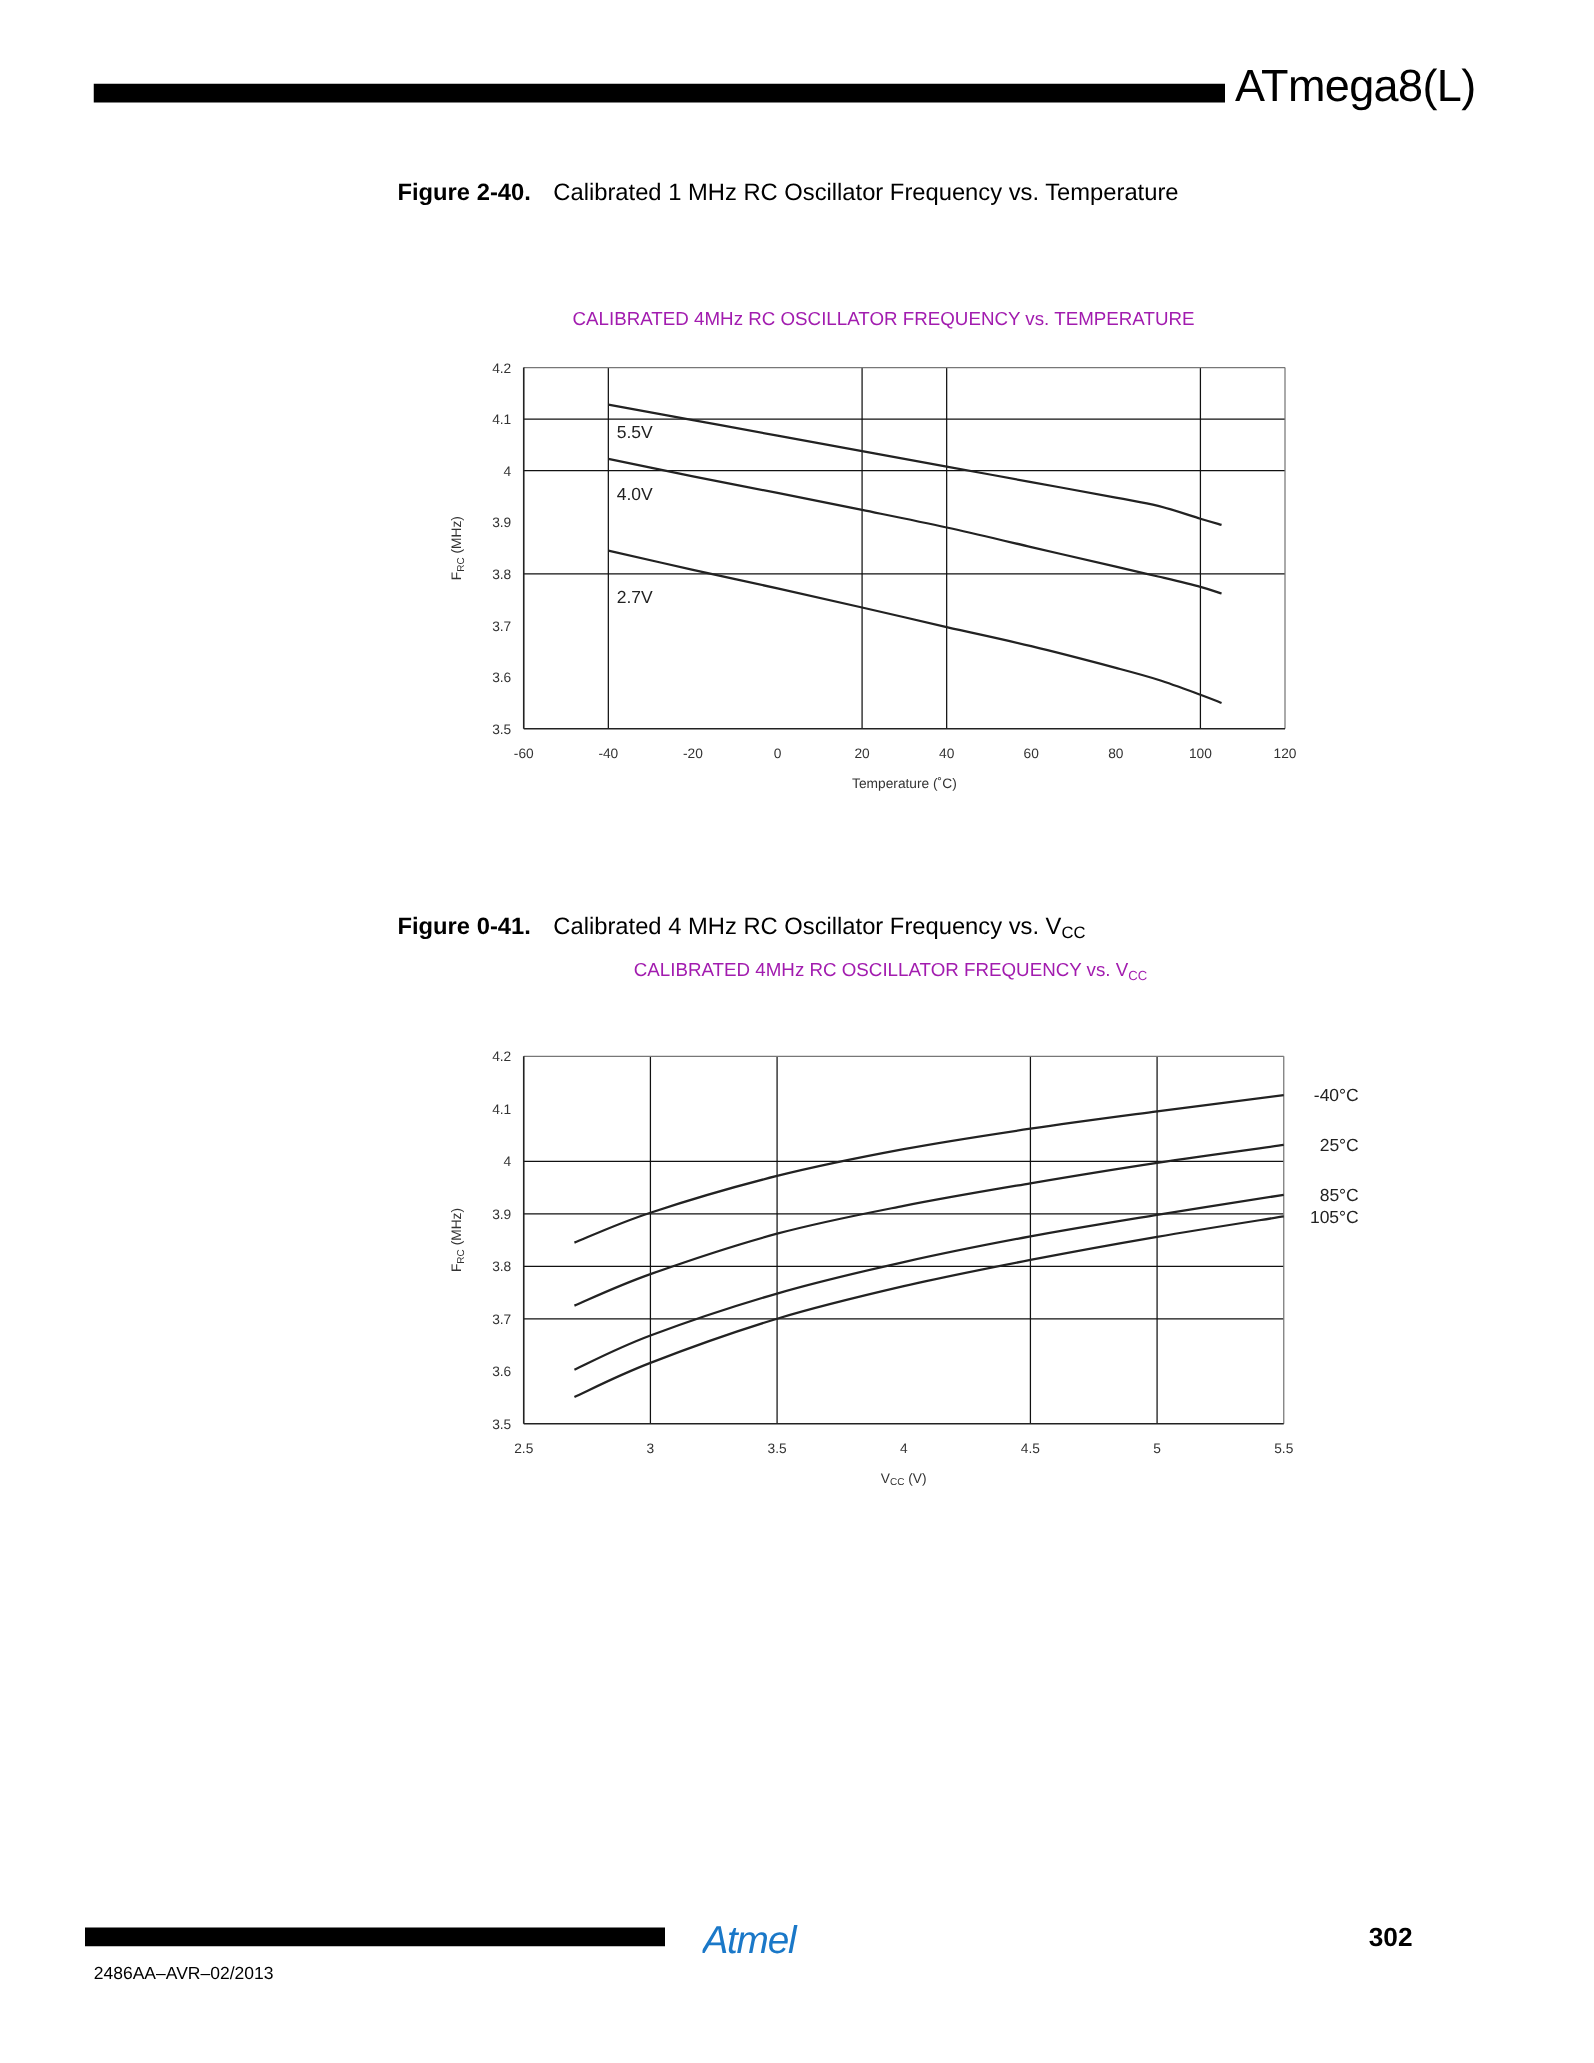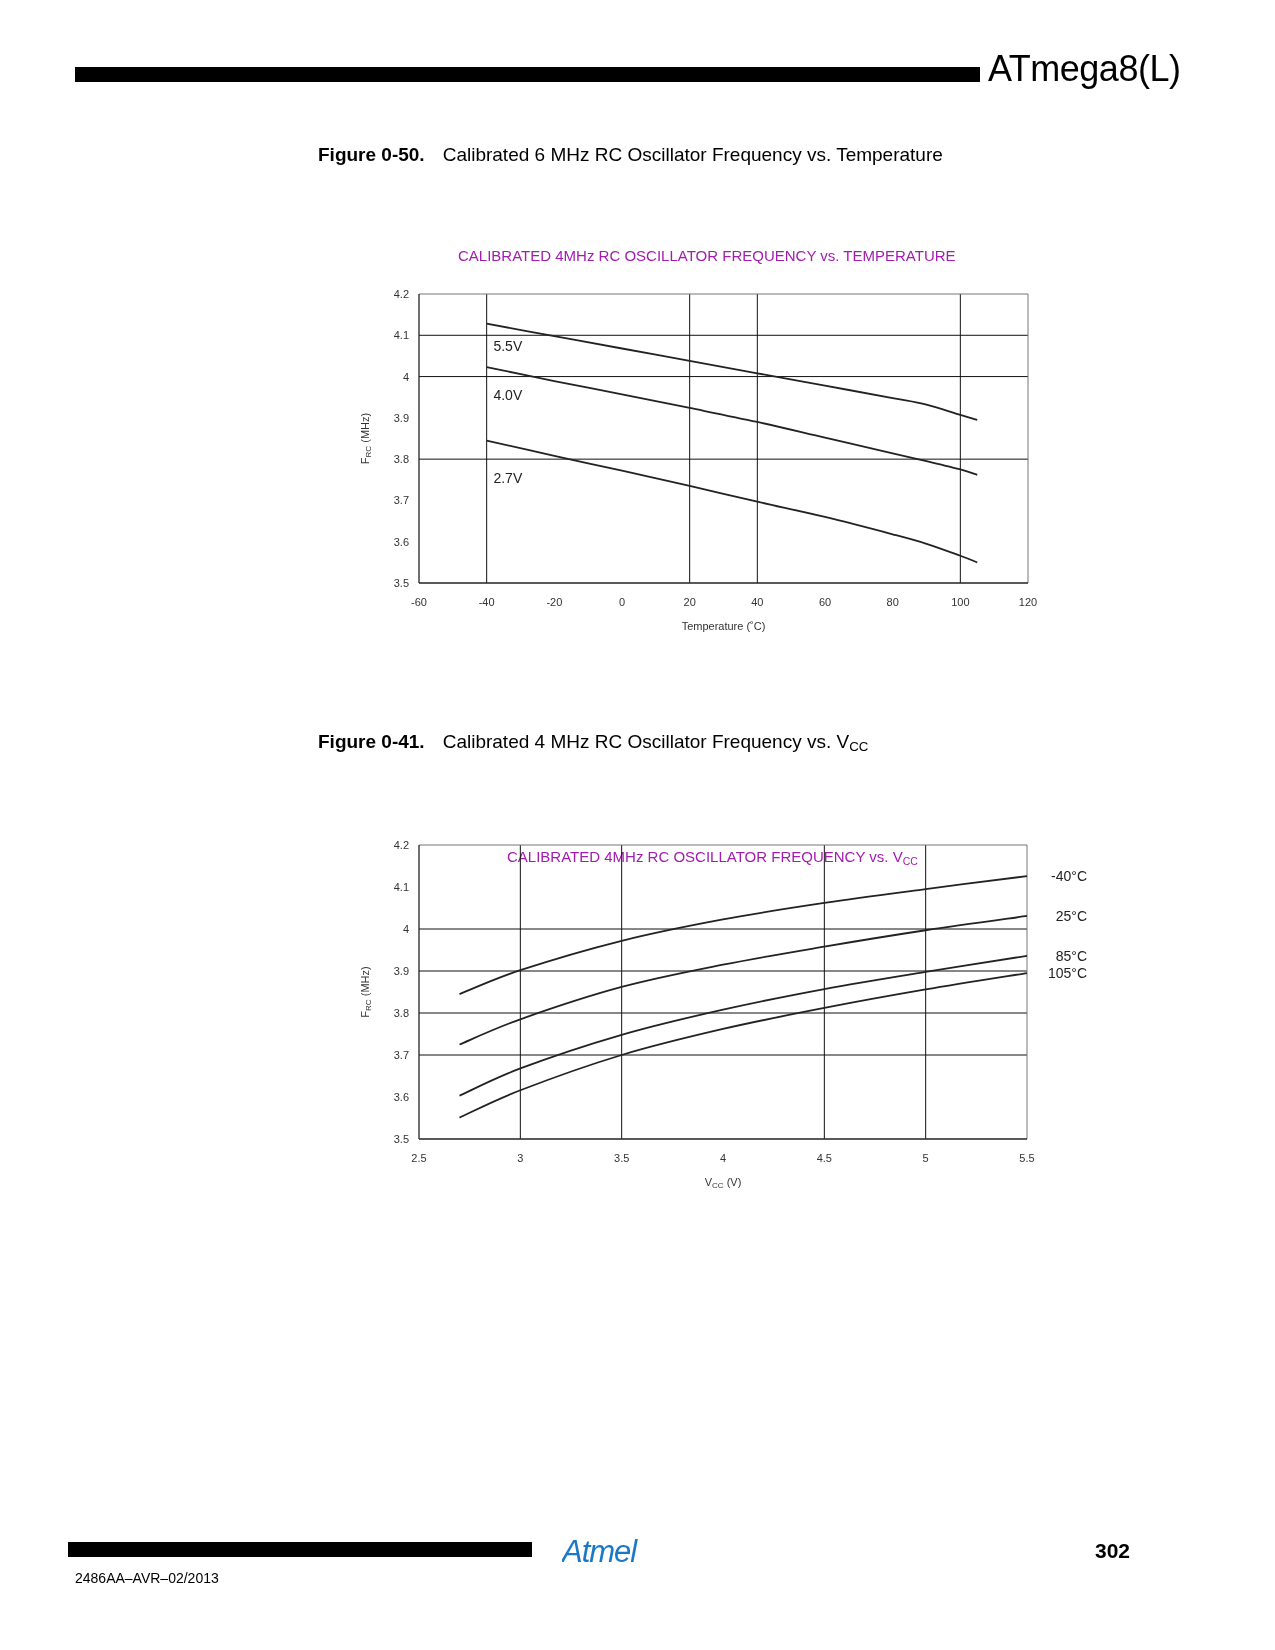--- a/index.html
+++ b/index.html
@@ -18,21 +18,21 @@
   .ftr-page { left: 1095px; top: 1539px; font-size: 21px; font-weight: bold; white-space: nowrap; }
   .logo { left: 562px; top: 1535px; }
 </style>
 </head>
 <body>
 
 <div class="abs hdr-bar"></div>
 <div class="abs hdr-title">ATmega8(L)</div>
 
 <div class="abs caption" style="left:318px; top:144px;">
-  <b>Figure 0-50.</b><span>Calibrated 6 MHz RC Oscillator Frequency vs. Temperature</span>
+  <b>Figure 2-40.</b><span>Calibrated 1 MHz RC Oscillator Frequency vs. Temperature</span>
 </div>
 
 <div class="abs chart-title" style="left:458px; top:247px;">CALIBRATED 4MHz RC OSCILLATOR FREQUENCY vs. TEMPERATURE</div>
 
 <svg class="abs" id="chart1" style="left:340px; top:280px;" width="720" height="370" xmlns="http://www.w3.org/2000/svg">
     <line x1="146.66666666666666" x2="146.66666666666666" y1="14" y2="303" stroke="#111" stroke-width="1"></line>
     <line x1="349.66666666666663" x2="349.66666666666663" y1="14" y2="303" stroke="#111" stroke-width="1"></line>
     <line x1="417.33333333333337" x2="417.33333333333337" y1="14" y2="303" stroke="#111" stroke-width="1"></line>
     <line x1="620.3333333333333" x2="620.3333333333333" y1="14" y2="303" stroke="#111" stroke-width="1"></line>
     <line x1="79" x2="688" y1="179.14285714285725" y2="179.14285714285725" stroke="#111" stroke-width="1"></line>
@@ -67,21 +67,21 @@
     <path d="M146.66666666666666,160.5642857142857 C157.94444444444443,163.1102380952381 191.77777777777777,170.81690476190482 214.33333333333331,175.8400000000001 C236.88888888888886,180.86309523809535 259.44444444444446,185.67976190476202 282,190.70285714285725 C304.55555555555554,195.7259523809525 327.1111111111111,200.81785714285724 349.66666666666663,205.9785714285715 C372.2222222222222,211.1392857142858 394.7777777777778,216.50642857142856 417.33333333333337,221.66714285714284 C439.8888888888889,226.8278571428571 462.44444444444446,231.50690476190474 485,236.94285714285712 C507.55555555555554,242.3788095238095 535.7500000000001,249.81023809523816 552.6666666666667,254.2828571428572 C569.5833333333334,258.75547619047626 575.2222222222223,260.20047619047614 586.5,263.77857142857135 C597.7777777777777,267.35666666666657 611.8749999999999,272.65500000000003 620.3333333333333,275.7514285714286 C628.7916666666666,278.8478571428572 634.4305555555555,281.25619047619057 637.25,282.35714285714295" fill="none" stroke="#222" stroke-width="1.8"></path>
     <text x="153.43333333333334" y="70.60714285714283" text-anchor="start" font-size="14" fill="#222">5.5V</text>
     <text x="153.43333333333334" y="120.15000000000003" text-anchor="start" font-size="14" fill="#222">4.0V</text>
     <text x="153.43333333333334" y="202.72142857142865" text-anchor="start" font-size="14" fill="#222">2.7V</text>
   </svg>
 
 <div class="abs caption" style="left:318px; top:731px;">
   <b>Figure 0-41.</b><span>Calibrated 4 MHz RC Oscillator Frequency vs. V</span><sub>CC</sub>
 </div>
 
-<div class="abs chart-title" style="left:507px; top:848px;">
+<div class="abs chart-title" style="left:507px; top:768px;">
   <span>CALIBRATED 4MHz RC OSCILLATOR FREQUENCY vs. V</span><sub>CC</sub>
 </div>
 
 <svg class="abs" id="chart2" style="left:340px; top:830px;" width="780" height="370" xmlns="http://www.w3.org/2000/svg">
     <line x1="180.33333333333331" x2="180.33333333333331" y1="15" y2="309" stroke="#111" stroke-width="1"></line>
     <line x1="281.66666666666663" x2="281.66666666666663" y1="15" y2="309" stroke="#111" stroke-width="1"></line>
     <line x1="484.3333333333333" x2="484.3333333333333" y1="15" y2="309" stroke="#111" stroke-width="1"></line>
     <line x1="585.6666666666667" x2="585.6666666666667" y1="15" y2="309" stroke="#111" stroke-width="1"></line>
     <line x1="79" x2="687" y1="224.99999999999994" y2="224.99999999999994" stroke="#111" stroke-width="1"></line>
     <line x1="79" x2="687" y1="183.0000000000001" y2="183.0000000000001" stroke="#111" stroke-width="1"></line>

